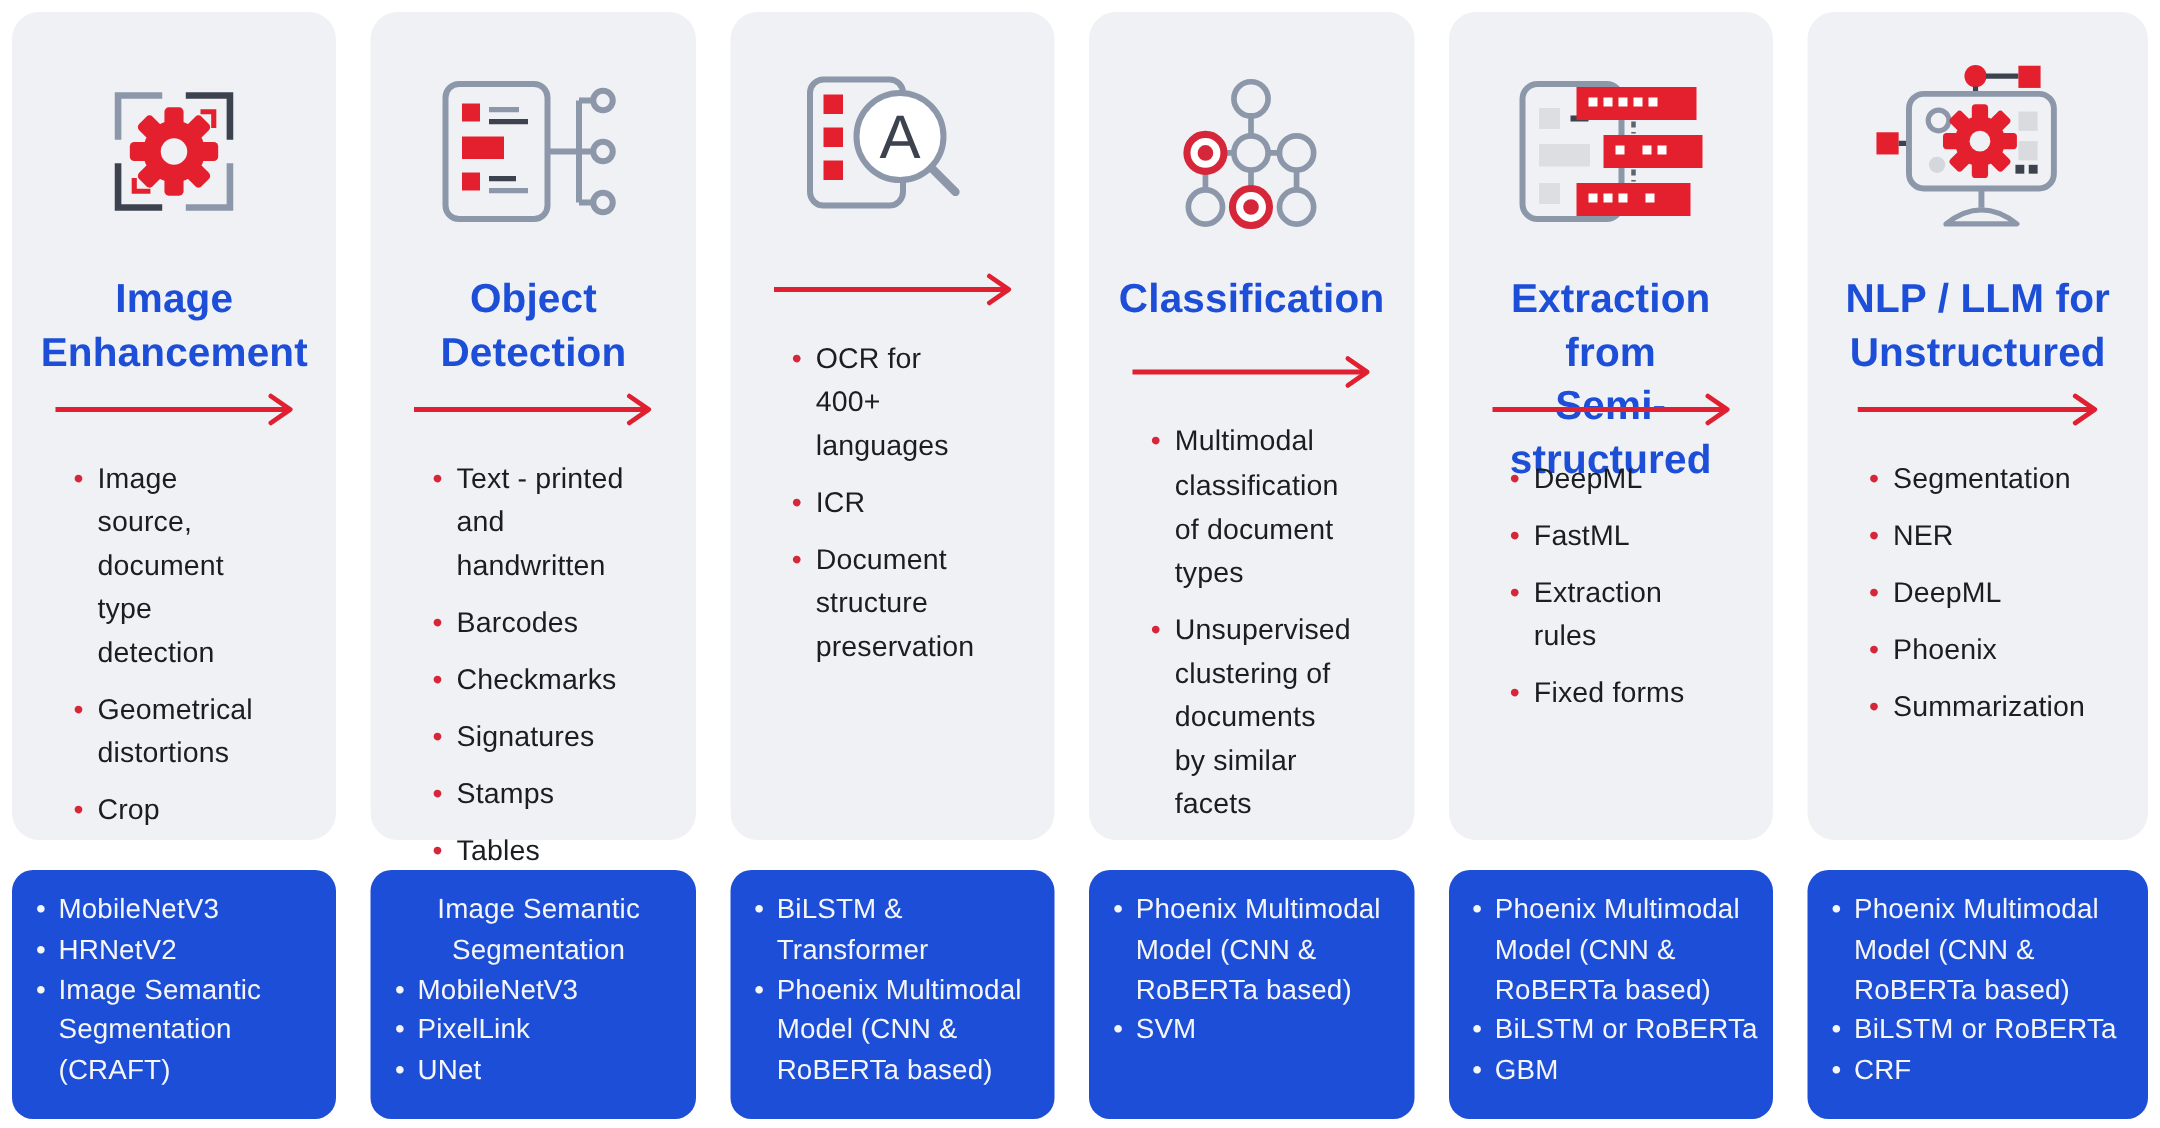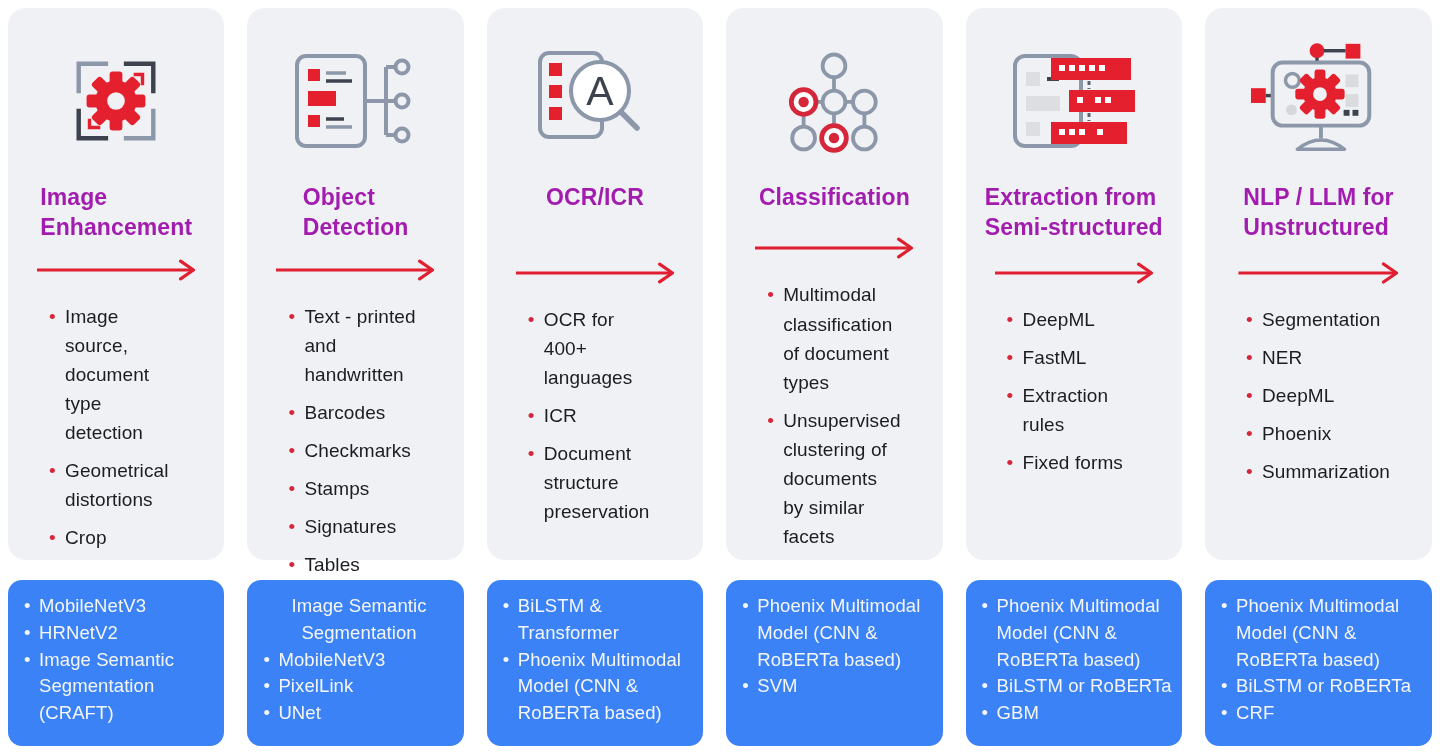--- a/index.html
+++ b/index.html
@@ -26,22 +26,23 @@
   }
   .icon-wrap {
     height:130px; margin-top:28px;
     display:flex; align-items:center; justify-content:center;
     flex:0 0 auto;
   }
   .stage-title {
     margin:16px auto 0;
     max-width:182px;
     height:64px;
-    font-size:23px; font-weight:700;
-    color:#a21caf;
+    text-align:center;
+    font-size:27px; font-weight:700;
+    color:#1d4ed8;
     line-height:1.32;
     white-space:pre-line;
     letter-spacing:.1px;
   }
   .arrow-wrap { padding:0 24px 0 28px; margin-top:16px; height:22px; }
   .arrow-wrap svg { display:block; width:100%; height:22px; }
   ul.features {
     list-style:none;
     margin:21px 12px 0;
     padding:0 30px 0 28px;
@@ -55,21 +56,21 @@
     margin-bottom:9px;
     letter-spacing:.1px;
   }
   ul.features li::before {
     content:"\2022";
     position:absolute; left:1px; top:0;
     color:#D6273A;
   }
   .bottom-card {
     margin-top:20px;
-    background:#3b82f6;
+    background:#1d4ed8;
     border-radius:14px;
     height:166px;
     padding:13px 8px 24px 15px;
     overflow:hidden;
   }
   ul.models { list-style:none; margin:0; padding:0; }
   ul.models li {
     position:relative;
     padding-left:16px;
     font-size:18.5px;
@@ -160,22 +161,22 @@
       <div class="arrow-wrap">
         <svg viewBox="0 0 166 22" fill="none">
             <path d="M1 11 H158" stroke="#E01F30" stroke-width="3.2"></path>
             <path d="M146 2 L159 11 L146 20" stroke="#E01F30" stroke-width="3.2" stroke-linecap="round" stroke-linejoin="round"></path>
           </svg>
       </div>
       <ul class="features">
           <li>Text - printed and handwritten</li>
           <li>Barcodes</li>
           <li>Checkmarks</li>
+          <li>Signatures</li>
           <li>Stamps</li>
-          <li>Signatures</li>
           <li>Tables</li>
         </ul>
     </div>
     <div class="bottom-card">
       <ul class="models">
           <li class="no-bullet">Image Semantic Segmentation</li>
           <li>MobileNetV3</li>
           <li>PixelLink</li>
           <li>UNet</li>
         </ul>
@@ -188,21 +189,20 @@
         <svg width="122" height="104" viewBox="0 0 122 104" fill="none">
           <rect x="6" y="4" width="62" height="84" rx="9" stroke="#8C98AA" stroke-width="4"></rect>
           <rect x="15" y="14" width="13" height="13" fill="#E5202E"></rect>
           <rect x="15" y="36" width="13" height="13" fill="#E5202E"></rect>
           <rect x="15" y="58" width="13" height="13" fill="#E5202E"></rect>
           <circle cx="66" cy="42" r="29" fill="#FFFFFF" stroke="#8C98AA" stroke-width="4"></circle>
           <text x="66" y="56" text-anchor="middle" font-family="Liberation Sans, sans-serif" font-size="41" fill="#3C434E">A</text>
           <path d="M87 63 L103 79" stroke="#8C98AA" stroke-width="5.5" stroke-linecap="round"></path>
         </svg>
       </div>
-      <h2 class="stage-title">OCR/ICR</h2>
       <div class="arrow-wrap">
         <svg viewBox="0 0 166 22" fill="none">
             <path d="M1 11 H158" stroke="#E01F30" stroke-width="3.2"></path>
             <path d="M146 2 L159 11 L146 20" stroke="#E01F30" stroke-width="3.2" stroke-linecap="round" stroke-linejoin="round"></path>
           </svg>
       </div>
       <ul class="features">
           <li>OCR for 400+ languages</li>
           <li>ICR</li>
           <li>Document structure preservation</li>

